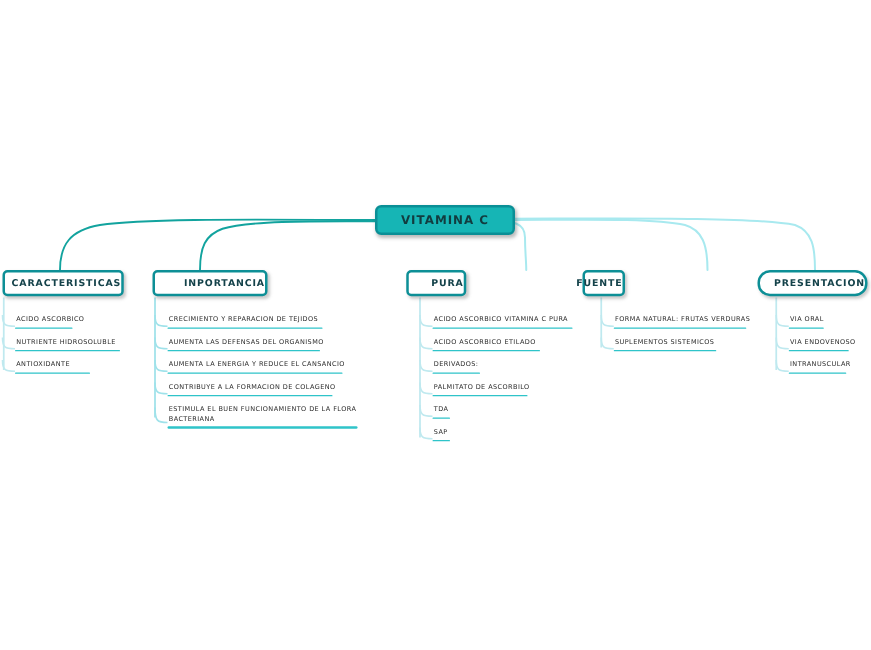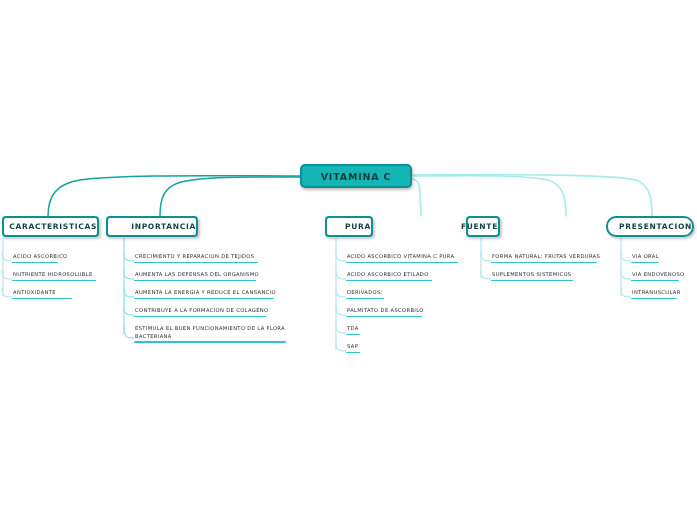--- a/index.html
+++ b/index.html
@@ -158,21 +158,21 @@
   </div>
   <div class="leaf" style="left:12px; top:271px; width:90px;">
     <span class="leaf-label">NUTRIENTE HIDROSOLUBLE</span>
     <span class="leaf-underline" style="width:84px; background:#2fc4c9;"></span>
   </div>
   <div class="leaf" style="left:12px; top:289px; width:80px;">
     <span class="leaf-label">ANTIOXIDANTE</span>
     <span class="leaf-underline" style="width:60px; background:#2fc4c9;"></span>
   </div>
 
-  <div class="branch-node" style="left:106px; top:216px; width:92px;">
+  <div class="branch-node" style="left:122px; top:216px; width:92px;">
     <span class="branch-label">INPORTANCIA</span>
   </div>
 
   <div class="leaf" style="left:134px; top:253px; width:160px;">
     <span class="leaf-label">CRECIMIENTO Y REPARACION DE TEJIDOS</span>
     <span class="leaf-underline" style="width:124px; background:#2fc4c9;"></span>
   </div>
   <div class="leaf" style="left:134px; top:271px; width:160px;">
     <span class="leaf-label">AUMENTA LAS DEFENSAS DEL ORGANISMO</span>
     <span class="leaf-underline" style="width:122px; background:#2fc4c9;"></span>

